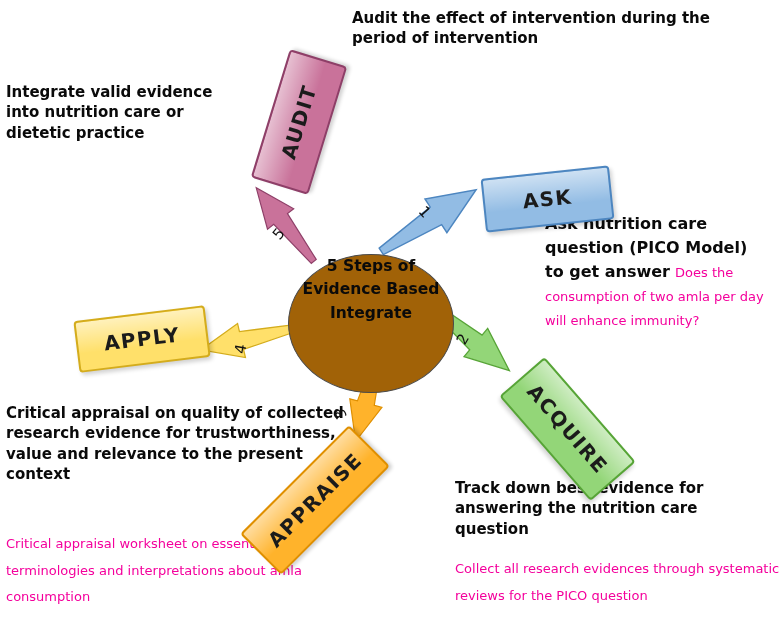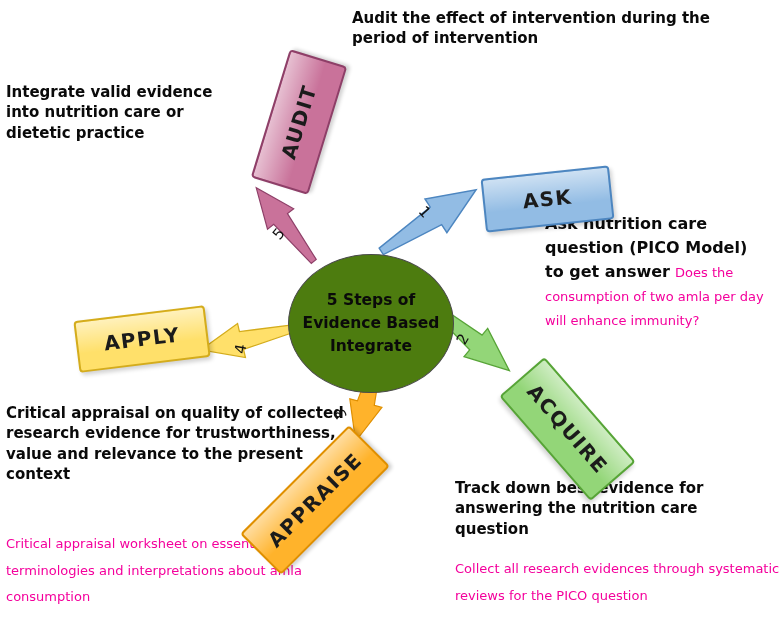--- a/index.html
+++ b/index.html
@@ -19,22 +19,22 @@
   .tb-ask .h-inline{color:var(--text);font-weight:bold;font-size:16px;}
   .tb-ask .d-inline{color:var(--magenta);font-size:13px;}
   .tb-appraise-h{left:6px;top:403px;width:338px;}
   .tb-appraise-d{left:6px;top:531px;width:342px;line-height:2.05;}
   .tb-acquire-h{left:455px;top:478px;width:318px;}
   .tb-acquire-d{left:455px;top:556px;width:332px;line-height:2.05;}
 
   
   .center-ellipse{
     position:absolute;left:288px;top:254px;width:164px;height:137px;
-    background:#4d7c0f;border:1.6px solid #4a4a4a;border-radius:50%;
-    display:flex;flex-direction:column;align-items:center;justify-content:center;
+    background:#a16207;border:1.6px solid #4a4a4a;border-radius:50%;
+    display:flex;flex-direction:column;align-items:center;
     z-index:2;text-align:center;color:var(--text);font-weight:bold;font-size:15.5px;line-height:1.5;
   }
 
   
   .box{
     position:absolute;display:flex;align-items:center;justify-content:center;
     border:2px solid;border-radius:4px;z-index:3;
     font-weight:bold;font-size:20px;letter-spacing:1.5px;color:#1b1b1b;
     background-image:linear-gradient(180deg,rgba(255,255,255,.55),rgba(255,255,255,0) 65%);
     box-shadow:2px 3px 4px rgba(0,0,0,.18);

